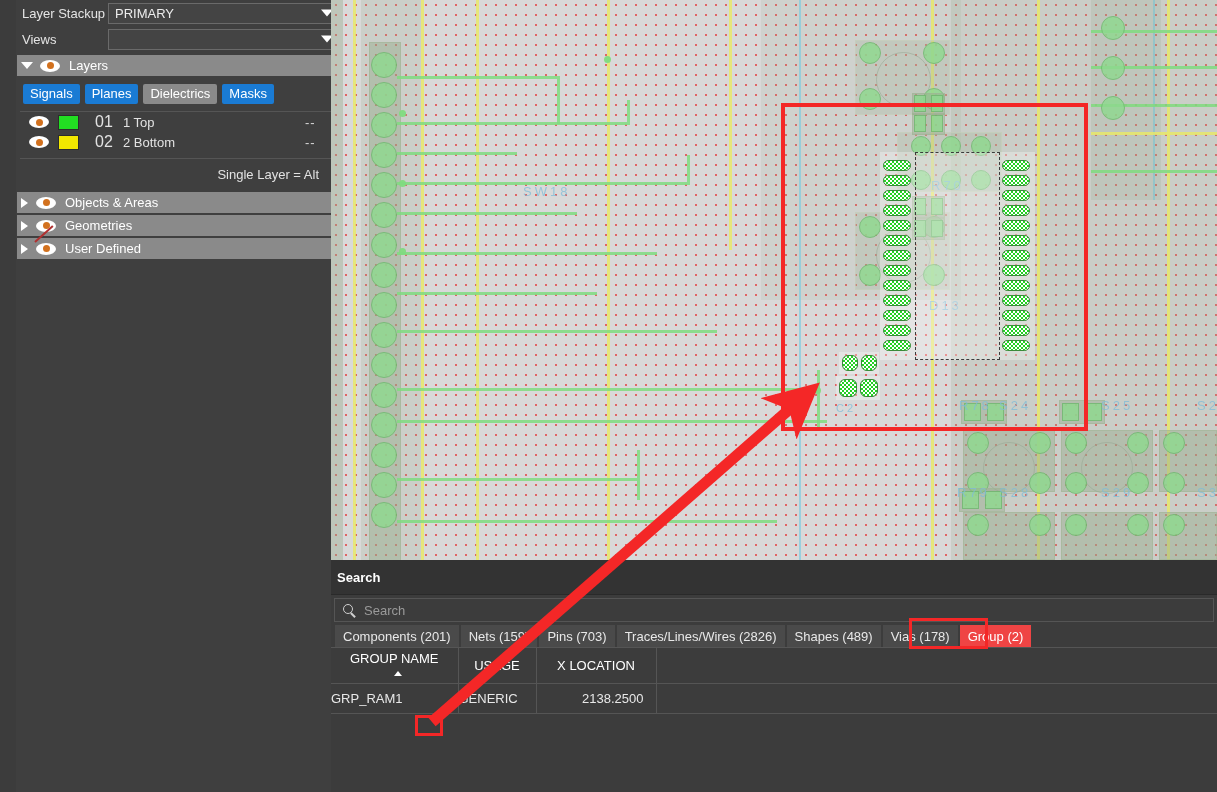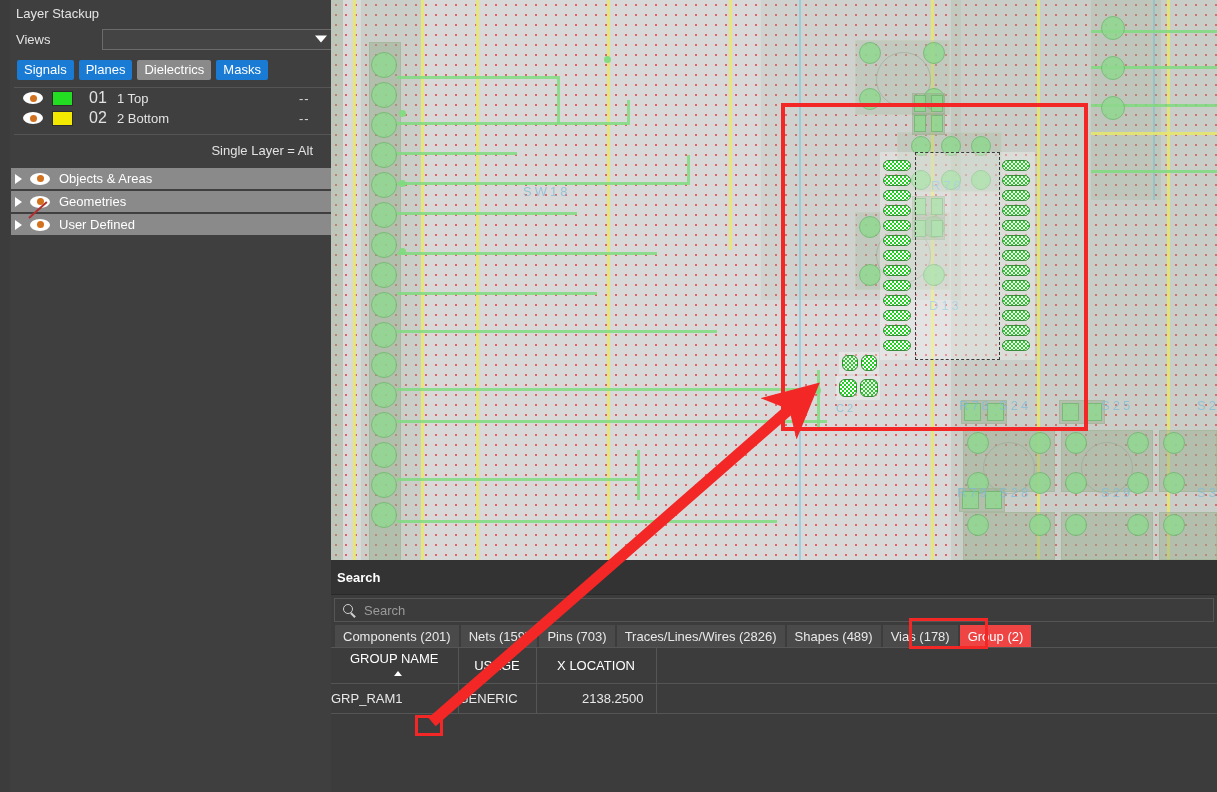--- a/index.html
+++ b/index.html
@@ -6,21 +6,21 @@
   html, body {
     width: 1217px; height: 792px;
     background: #3c3c3c; overflow: hidden;
     font-family: "Liberation Sans", sans-serif;
     font-size: 13px; color: #e6e6e6;
   }
   #app { position: relative; width: 1217px; height: 792px; }
 
   
   #sidebar {
-    position: absolute; left: 10px; top: 0;
+    position: absolute; left: 16px; top: 0;
     width: 330px; height: 792px;
     background: #3f3f3f;
     border-right: 1px solid #2b2b2b;
   }
   .combo-row {
     display: flex; align-items: center;
     height: 26px; padding: 0 4px 0 6px;
   }
   .combo-label { width: 86px; font-size: 13px; color: #e4e4e4; }
   .combo-box {
@@ -283,30 +283,42 @@
 </style>
 </head>
 <body>
 
 <div id="app">
 
   <div id="sidebar">
 
     <div class="combo-row">
       <span class="combo-label">Layer Stackup</span>
+      <div class="combo-box">
+        <span>PRIMARY</span>
+        <span class="combo-arrow"></span>
+      </div>
     </div>
 
     <div class="combo-row">
       <span class="combo-label">Views</span>
       <div class="combo-box">
         <span></span>
         <span class="combo-arrow"></span>
       </div>
     </div>
 
+    <div class="section-header">
+      <span class="tri down"></span>
+      <span class="eye">
+        <span class="ball"></span>
+          <span class="pupil"></span>
+      </span>
+      <span class="section-title">Layers</span>
+    </div>
 
     <div class="filter-row">
       <span class="chip on">Signals</span>
       <span class="chip on">Planes</span>
       <span class="chip off">Dielectrics</span>
       <span class="chip on">Masks</span>
     </div>
 
     <div class="layer-list">
       <div class="layer-row">

